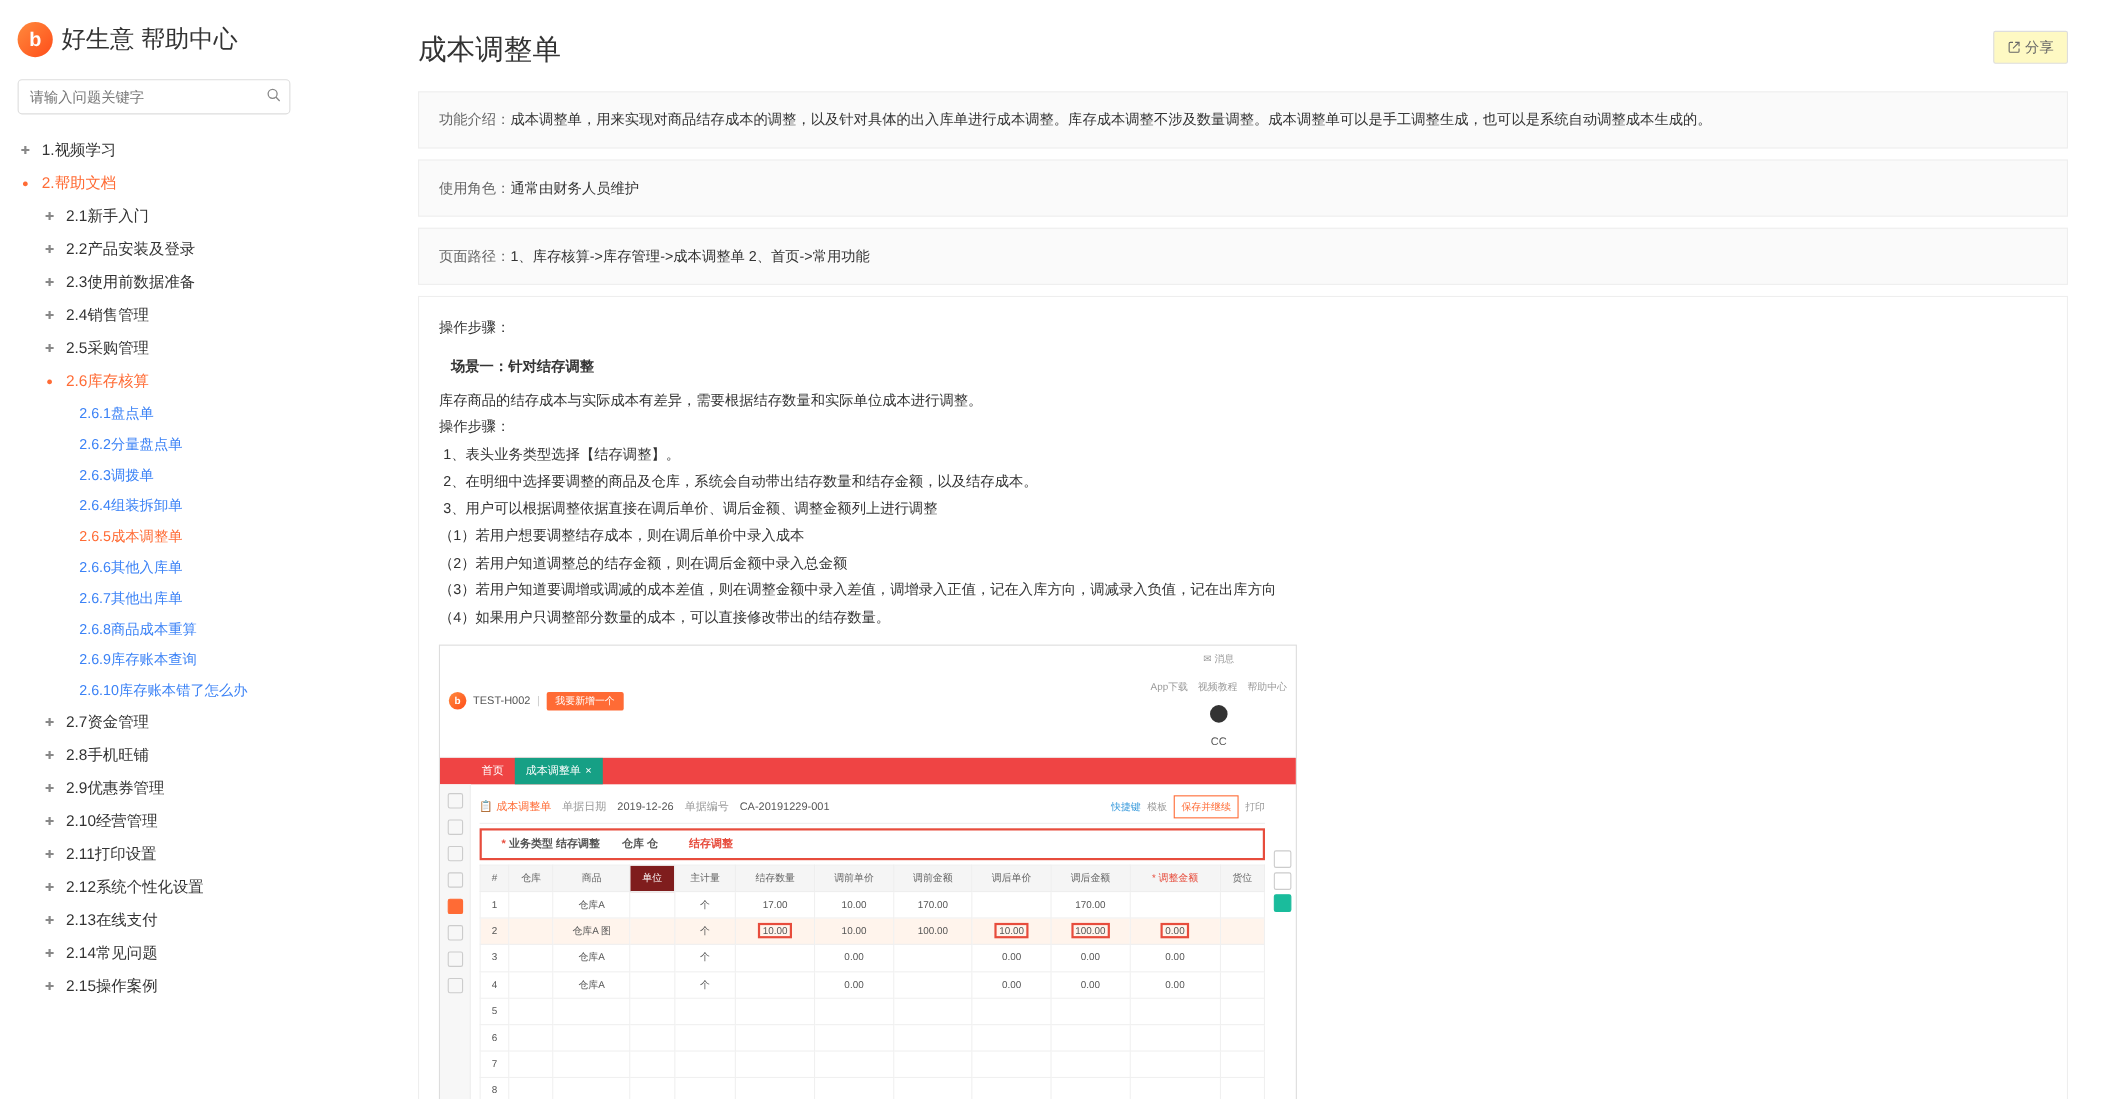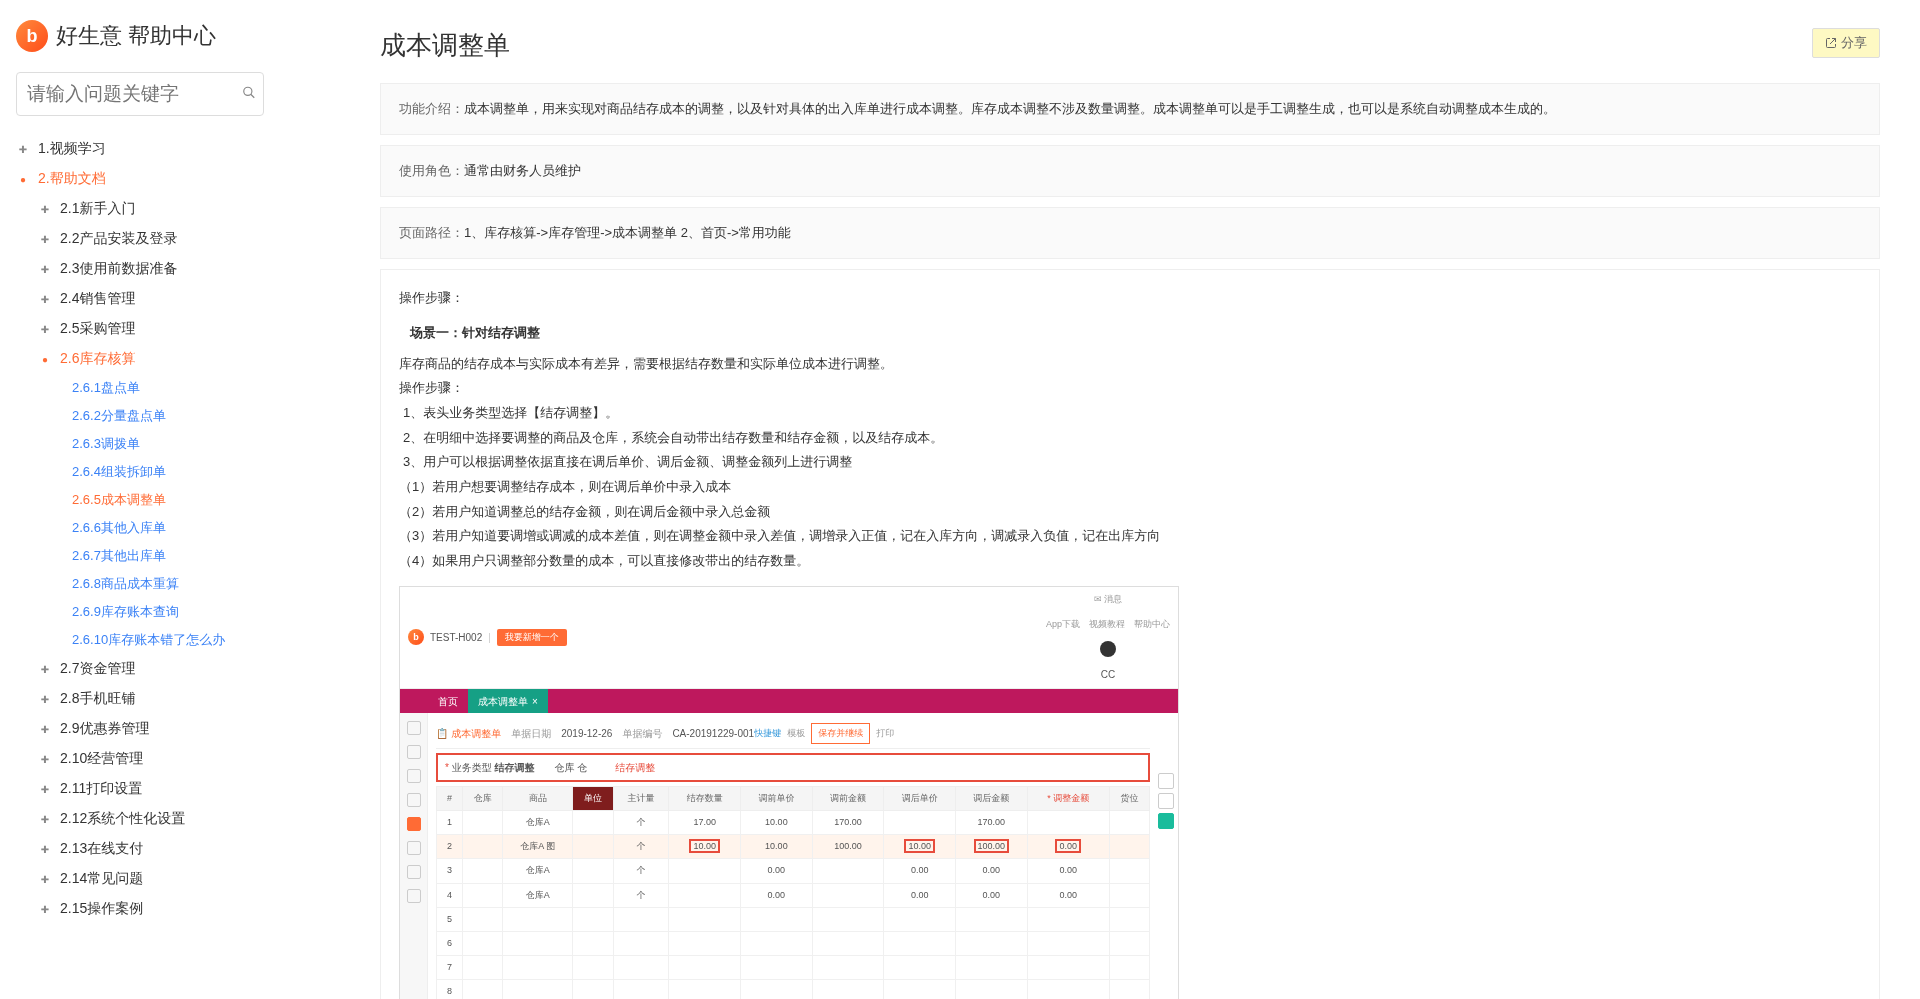--- a/index.html
+++ b/index.html
@@ -3,21 +3,21 @@
 <meta charset="utf-8">
 <style>
 * { margin: 0; padding: 0; box-sizing: border-box; }
 body { font-family: -apple-system, "Helvetica Neue", Arial, sans-serif; background: #fff; color: #333; font-size: 14px; }
 .layout { display: flex; min-height: 100vh; }
 .sidebar { width: 280px; background: #fff; padding: 20px 16px; flex-shrink: 0; }
 .brand { display: flex; align-items: center; gap: 8px; margin-bottom: 20px; }
 .brand-logo { width: 32px; height: 32px; border-radius: 50%; background: linear-gradient(135deg,#ff8a3d,#ff4d1a); display: flex; align-items: center; justify-content: center; color: #fff; font-weight: bold; font-size: 18px; }
 .brand-text { font-size: 22px; font-weight: 500; color: #333; }
 .search-wrap { position: relative; margin-bottom: 18px; }
-.search-input { width: 100%; height: 44px; border: 1px solid #ddd; border-radius: 4px; padding: 0 32px 0 10px; font-size: 19px; outline: none; }
+.search-input { width: 100%; height: 32px; border: 1px solid #ddd; border-radius: 4px; padding: 0 32px 0 10px; font-size: 13px; outline: none; }
 .search-icon-btn { position: absolute; right: 8px; top: 50%; transform: translateY(-50%); color: #888; background: none; border: none; cursor: pointer; }
 .nav { list-style: none; }
 .nav li { list-style: none; }
 .nav-item { display: flex; align-items: center; gap: 8px; padding: 6px 0; cursor: pointer; color: #333; }
 .nav-item.top { font-weight: 500; }
 .nav-item.active { color: #ff6b35; }
 .expand-icon { width: 14px; height: 14px; display: inline-flex; align-items: center; justify-content: center; font-size: 10px; color: #888; }
 .expand-icon.open { color: #ff6b35; }
 .children { padding-left: 22px; }
 .children2 { padding-left: 34px; }
@@ -33,30 +33,30 @@
 .steps-block { border: 1px solid #eee; padding: 16px 18px; font-size: 13px; line-height: 1.9; }
 .scene-title { font-weight: 600; margin: 10px 0 6px 11px; }
 .indent1 { margin-left: 4px; }
 .indent2 { }
 
 .mock-app { border: 1px solid #ddd; margin-top: 12px; background: #fff; width: 780px; font-size: 10px; color: #555; }
 .mock-header { display: flex; justify-content: space-between; align-items: center; padding: 4px 8px; border-bottom: 1px solid #eee; }
 .mock-left { display: flex; align-items: center; gap: 6px; }
 .mock-logo { width: 16px; height: 16px; border-radius: 50%; background: linear-gradient(135deg,#ff8a3d,#ff4d1a); display: inline-flex; align-items: center; justify-content: center; color: #fff; font-size: 9px; font-weight: bold; }
 .mock-new-btn { background: #ff6b35; color: #fff; border: none; padding: 2px 8px; border-radius: 2px; font-size: 9px; }
-.mock-tabs { background: #be185d; color: #fff; display: flex; align-items: center; height: 24px; padding-left: 28px; }
+.mock-tabs { background: #ef4444; color: #fff; display: flex; align-items: center; height: 24px; padding-left: 28px; }
 .mock-tab { padding: 0 10px; display: flex; align-items: center; gap: 4px; height: 100%; }
 .mock-tab.active { background: #16a085; }
 .mock-body { display: flex; }
 .mock-rail { width: 28px; background: #f7f7f7; border-right: 1px solid #eee; display: flex; flex-direction: column; align-items: center; gap: 10px; padding-top: 8px; }
 .mock-rail-item { width: 14px; height: 14px; border: 1px solid #ccc; border-radius: 2px; }
 .mock-rail-item.active { background: #ff6b35; border-color: #ff6b35; }
 .mock-content { flex: 1; padding: 6px 28px 6px 8px; position: relative; }
-.mock-toolbar { display: flex; align-items: center; padding: 4px 0; border-bottom: 1px solid #eee; }
-.mock-filters { border: 2px solid #e74c3c; padding: 3px 7px; margin: 4px 0; display: flex; gap: 20px; align-items: flex-start; }
+.mock-toolbar { display: flex; justify-content: space-between; align-items: center; padding: 4px 0; border-bottom: 1px solid #eee; }
+.mock-filters { border: 2px solid #e74c3c; padding: 3px 18px; margin: 4px 0; display: flex; gap: 20px; align-items: flex-start; font-weight: bold; }
 .mock-ann { color: #e74c3c; font-size: 10px; margin-left: 8px; }
 .mock-table { width: 100%; border-collapse: collapse; font-size: 9px; }
 .mock-table th { background: #f5f5f5; padding: 3px 2px; border: 1px solid #eee; font-weight: normal; color: #666; white-space: nowrap; }
 .mock-table td { padding: 3px 2px; border: 1px solid #f0f0f0; text-align: center; white-space: nowrap; }
 .mock-table tr.hl td { background: #fff4ec; }
 .red-box { border: 2px solid #e74c3c; padding: 0 2px; }
 .mock-side-icons { position: absolute; right: 4px; top: 60px; display: flex; flex-direction: column; gap: 4px; }
 .mock-side-icon { width: 16px; height: 16px; border: 1px solid #ccc; border-radius: 2px; font-size: 8px; display:flex;align-items:center;justify-content:center;}
 .mock-side-icon.teal { background: #1abc9c; border-color: #1abc9c; color:#fff;}
 </style>

